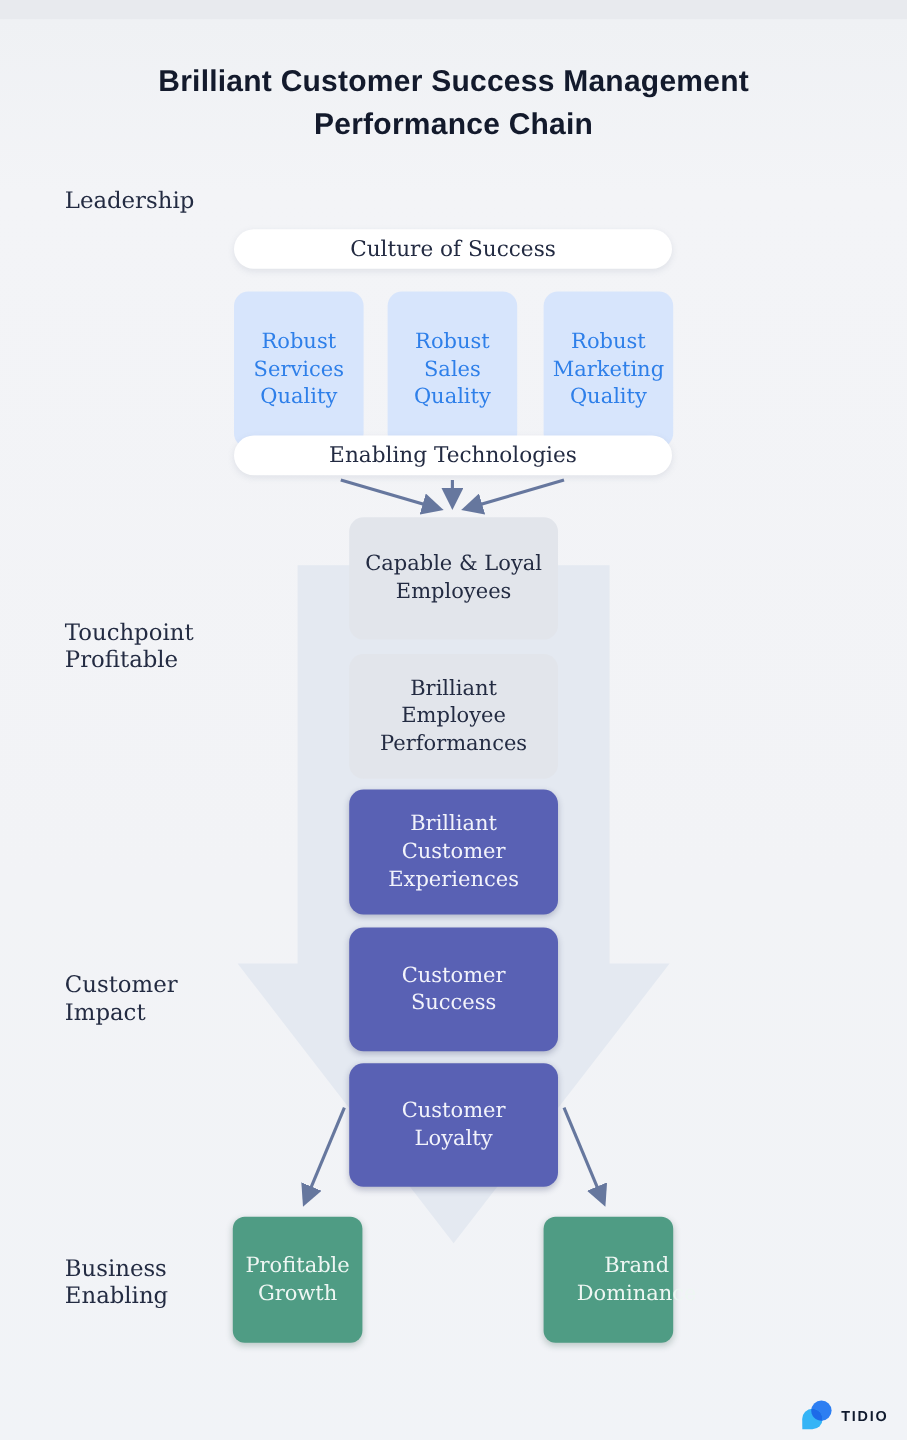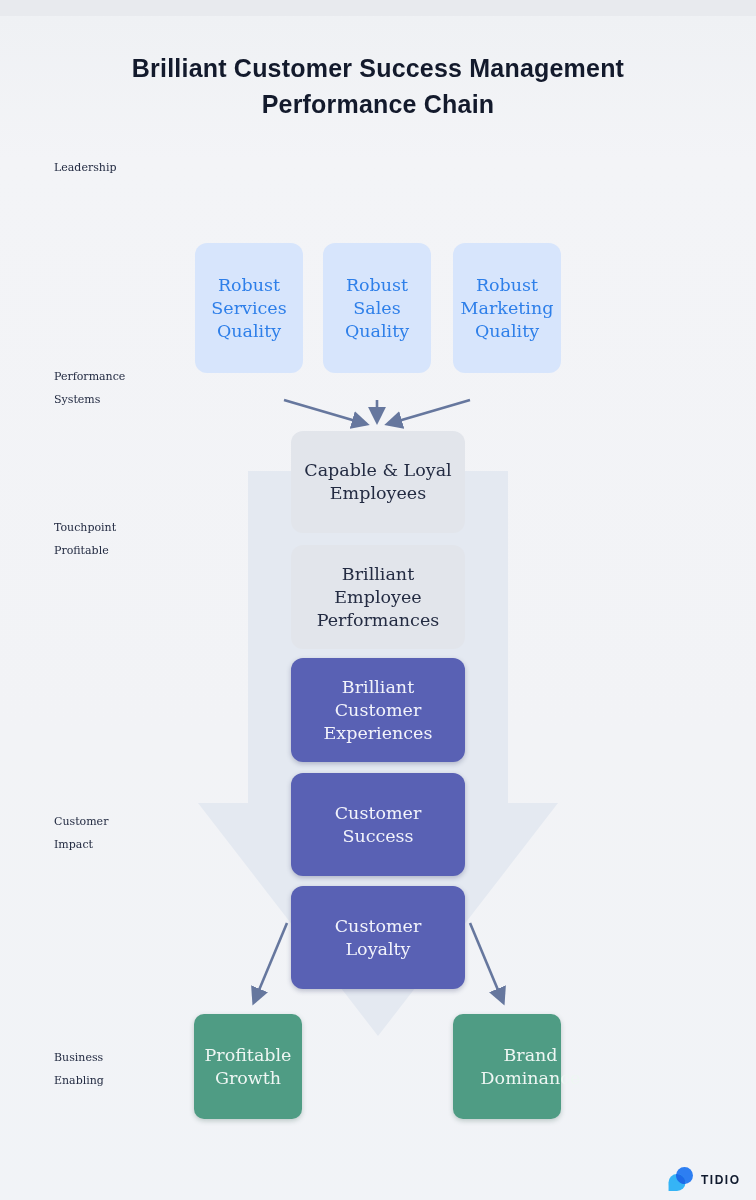--- a/index.html
+++ b/index.html
@@ -12,21 +12,21 @@
   svg.layer{position:absolute;left:0;top:0;pointer-events:none;}
   #bg-layer{z-index:0;}
   #connector-layer{z-index:3;}
   .title{
     position:absolute;top:34px;left:0;width:756px;margin:0;
     text-align:center;font-size:25px;line-height:36px;font-weight:700;
     letter-spacing:.2px;color:var(--title-color);white-space:pre-line;z-index:2;
   }
   .rowlabel{
     position:absolute;left:54px;z-index:2;
-    font-family:"DejaVu Serif",serif;font-size:11px;line-height:23px;
+    font-family:"DejaVu Serif",serif;font-size:19px;line-height:23px;
     color:var(--text-dark);white-space:pre-line;
   }
   .node{
     position:absolute;z-index:2;display:flex;align-items:center;justify-content:center;
     text-align:center;font-family:"DejaVu Serif",serif;font-size:17.5px;line-height:23px;
     color:var(--text-dark);white-space:pre-line;box-sizing:border-box;
   }
   .pill{left:195px;width:365px;height:33px;border-radius:17px;font-size:18px;
         box-shadow:0 2px 6px rgba(100,115,145,.14);}
   #pill-blueprint{top:135px;background:var(--pill-gray);}
@@ -61,40 +61,40 @@
 <div class="canvas">
 
   <svg id="bg-layer" class="layer" width="756" height="1200" viewBox="0 0 756 1200">
     <polygon class="bgarrow" points="248,455 508,455 508,787 558,787 378,1020 198,787 248,787"></polygon>
   </svg>
 
   <h1 class="title">Brilliant Customer Success Management
 Performance Chain</h1>
 
   <div class="rowlabel" style="top:140px">Leadership</div>
-  <div class="rowlabel" style="top:349px">Performance
-Systems</div>
   <div class="rowlabel" style="top:500px">Touchpoint
 Profitable</div>
   <div class="rowlabel" style="top:794px">Customer
 Impact</div>
   <div class="rowlabel" style="top:1030px">Business
 Enabling</div>
 
+  <div class="node pill" id="pill-culture">Culture of Success</div>
 
   <div class="node bluebox" id="blue-services">Robust
 Services
 Quality</div>
   <div class="node bluebox" id="blue-sales">Robust
 Sales
 Quality</div>
   <div class="node bluebox" id="blue-marketing">Robust
 Marketing
 Quality</div>
 
+  <div class="node pill" id="pill-tech">Enabling Technologies</div>
 
   <div class="node midbox" id="box-capable">Capable &amp; Loyal
 Employees</div>
   <div class="node midbox" id="box-performances">Brilliant
 Employee
 Performances</div>
   <div class="node midbox purple" id="box-experiences">Brilliant
 Customer
 Experiences</div>
   <div class="node midbox purple" id="box-success">Customer

